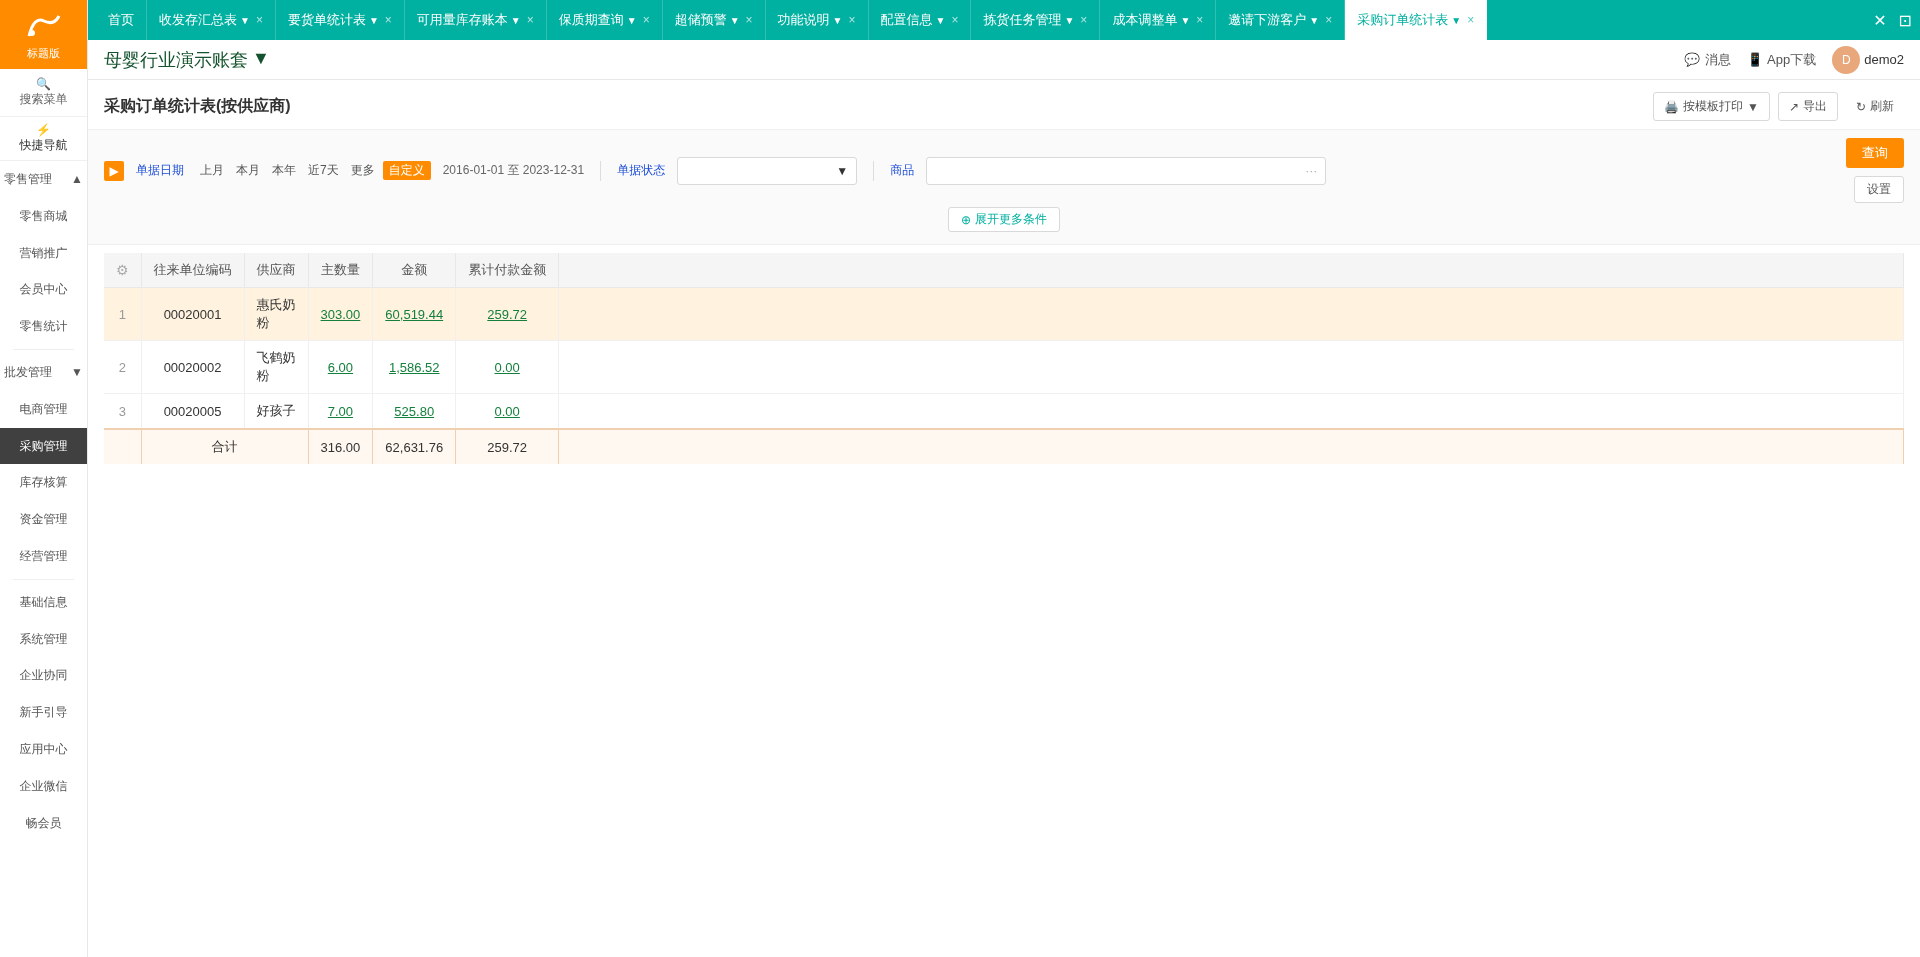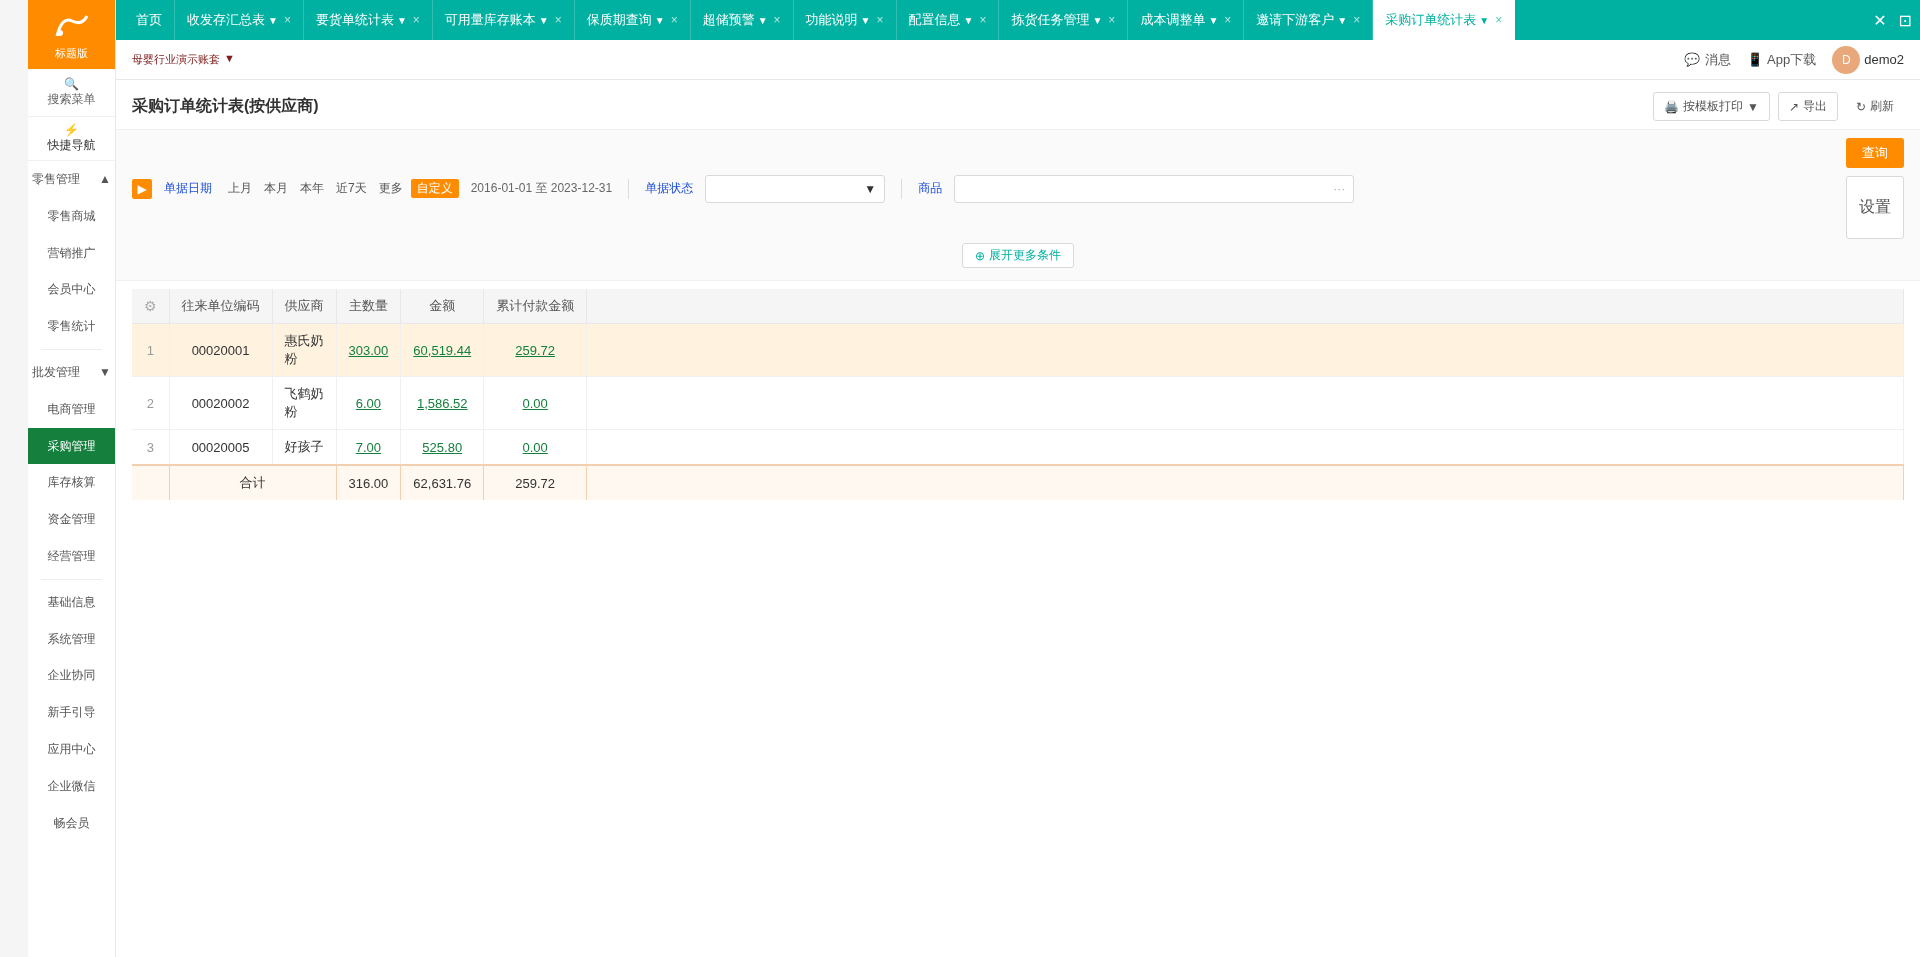--- a/index.html
+++ b/index.html
@@ -1,43 +1,43 @@
 <!DOCTYPE html>
 <html><head>
   <meta charset="utf-8">
   <style>
     * { box-sizing: border-box; margin: 0; padding: 0; }
     body { font-family: 'Microsoft YaHei', Arial, sans-serif; font-size: 13px; background: #f5f5f5; color: #333; display: flex; height: 957px; overflow: hidden; }
 
     
-    .sidebar { width: 88px; background: #fff; border-right: 1px solid #e8e8e8; display: flex; flex-direction: column; align-items: center; height: 100%; overflow-y: auto; flex-shrink: 0; margin-left: 28px; }
+    .sidebar { width: 88px; background: #fff; border-right: 1px solid #e8e8e8; display: flex; flex-direction: column; align-items: center; height: 100%; overflow-y: auto; flex-shrink: 0; }
     .sidebar-logo { width: 100%; background: #ff8c00; padding: 8px 4px; display: flex; flex-direction: column; align-items: center; }
     .logo-icon { width: 48px; height: 36px; background: #ff8c00; display: flex; align-items: center; justify-content: center; }
     .logo-text { color: #fff; font-size: 11px; margin-top: 2px; }
     .sidebar-search { padding: 8px 6px; width: 100%; text-align: center; color: #666; font-size: 12px; cursor: pointer; border-bottom: 1px solid #f0f0f0; }
     .sidebar-nav { padding: 6px 0; width: 100%; text-align: center; color: #333; font-size: 12px; cursor: pointer; border-bottom: 1px solid #f0f0f0; }
     .sidebar-item { width: 100%; text-align: center; padding: 10px 4px; color: #555; font-size: 12px; cursor: pointer; line-height: 1.4; }
-    .sidebar-item.active { background: #15803d; color: #fff; }
+    .sidebar-item.active { background: #404040; color: #fff; }
     .sidebar-divider { width: 70%; border: none; border-top: 1px solid #eee; margin: 4px auto; }
     .sidebar-item-with-arrow { display: flex; align-items: center; justify-content: space-between; gap: 4px; }
 
     
     .main { flex: 1; display: flex; flex-direction: column; overflow: hidden; }
 
     
     .top-bar { height: 40px; background: #00b0a0; display: flex; align-items: center; padding: 0 8px; gap: 0; overflow: hidden; }
     .top-bar-tab { padding: 0 12px; height: 40px; display: flex; align-items: center; color: #fff; font-size: 13px; cursor: pointer; white-space: nowrap; border-right: 1px solid rgba(255,255,255,0.2); position: relative; }
     .top-bar-tab.active { background: #fff; color: #00b0a0; }
     .top-bar-tab .tab-close { margin-left: 6px; font-size: 12px; opacity: 0.7; }
     .top-bar-tab .tab-arrow { margin-left: 3px; font-size: 10px; }
     .top-bar-right { margin-left: auto; display: flex; align-items: center; gap: 12px; color: #fff; }
 
     
     .header-bar { height: 40px; background: #fff; border-bottom: 1px solid #e8e8e8; display: flex; align-items: center; padding: 0 16px; gap: 8px; }
-    .workspace-selector { display: flex; align-items: flex-start; gap: 4px; color: #7f1d1d; font-size: 11px; cursor: pointer; }
+    .workspace-selector { display: flex; align-items: flex-start; gap: 4px; color: #14532d; font-size: 18px; cursor: pointer; }
 
     
     .page-content { flex: 1; background: #fff; overflow: auto; padding: 0; }
 
     
     .page-header { padding: 12px 16px 8px; display: flex; align-items: center; justify-content: space-between; gap: 16px; }
     .page-title { font-size: 16px; font-weight: bold; color: #333; }
     .page-actions { display: flex; align-items: center; gap: 8px; }
     .btn-template { padding: 5px 10px; border: 1px solid #d9d9d9; background: #fff; border-radius: 3px; cursor: pointer; font-size: 12px; color: #555; display: flex; align-items: center; gap: 4px; }
     .btn-export { padding: 5px 10px; border: 1px solid #d9d9d9; background: #fff; border-radius: 3px; cursor: pointer; font-size: 12px; color: #555; display: flex; align-items: center; gap: 4px; }
@@ -50,21 +50,21 @@
     .filter-label { font-size: 12px; color: #1d4ed8; white-space: nowrap; }
     .filter-date-opts { display: flex; gap: 4px; align-items: flex-start; }
     .date-opt { font-size: 12px; color: #555; cursor: pointer; padding: 1px 4px; }
     .date-custom { background: #ff8c00; color: #fff; padding: 1px 6px; border-radius: 2px; font-size: 12px; cursor: pointer; }
     .filter-date-range { font-size: 12px; color: #666; }
     .filter-select { height: 28px; border: 1px solid #d9d9d9; border-radius: 3px; padding: 0 8px; font-size: 12px; background: #fff; min-width: 160px; display: flex; align-items: center; justify-content: space-between; cursor: pointer; }
     .filter-goods { height: 28px; border: 1px solid #d9d9d9; border-radius: 3px; padding: 0 8px; font-size: 12px; background: #fff; flex: 1; max-width: 300px; display: flex; align-items: center; justify-content: space-between; }
     .expand-more { display: flex; justify-content: center; padding: 4px; }
     .expand-btn { color: #00b0a0; font-size: 12px; cursor: pointer; display: flex; align-items: center; gap: 4px; border: 1px solid #d9d9d9; padding: 3px 12px; border-radius: 3px; background: #fff; }
     .btn-query { background: #ff8c00; color: #fff; border: none; border-radius: 3px; padding: 6px 16px; cursor: pointer; font-size: 13px; font-weight: 500; }
-    .btn-settings { background: #fff; color: #555; border: 1px solid #d9d9d9; border-radius: 3px; padding: 20px 12px; cursor: pointer; font-size: 16px; margin-top: 4px; }
+    .btn-settings { background: #fff; color: #555; border: 1px solid #d9d9d9; border-radius: 3px; padding: 4px 12px; cursor: pointer; font-size: 12px; margin-top: 4px; }
 
     
     .table-area { padding: 0 16px; margin-top: 8px; }
     table { width: 100%; border-collapse: collapse; font-size: 13px; }
     thead tr { background: #f5f5f5; }
     thead th { padding: 8px 12px; text-align: center; font-weight: 500; color: #555; border-bottom: 1px solid #e8e8e8; border-right: 1px solid #e8e8e8; white-space: nowrap; }
     thead th:first-child { width: 40px; }
     tbody tr { background: #fff; }
     tbody tr.highlighted { background: #fff3e0; }
     tbody td { padding: 8px 12px; text-align: center; border-bottom: 1px solid #f0f0f0; border-right: 1px solid #f0f0f0; color: #333; }

